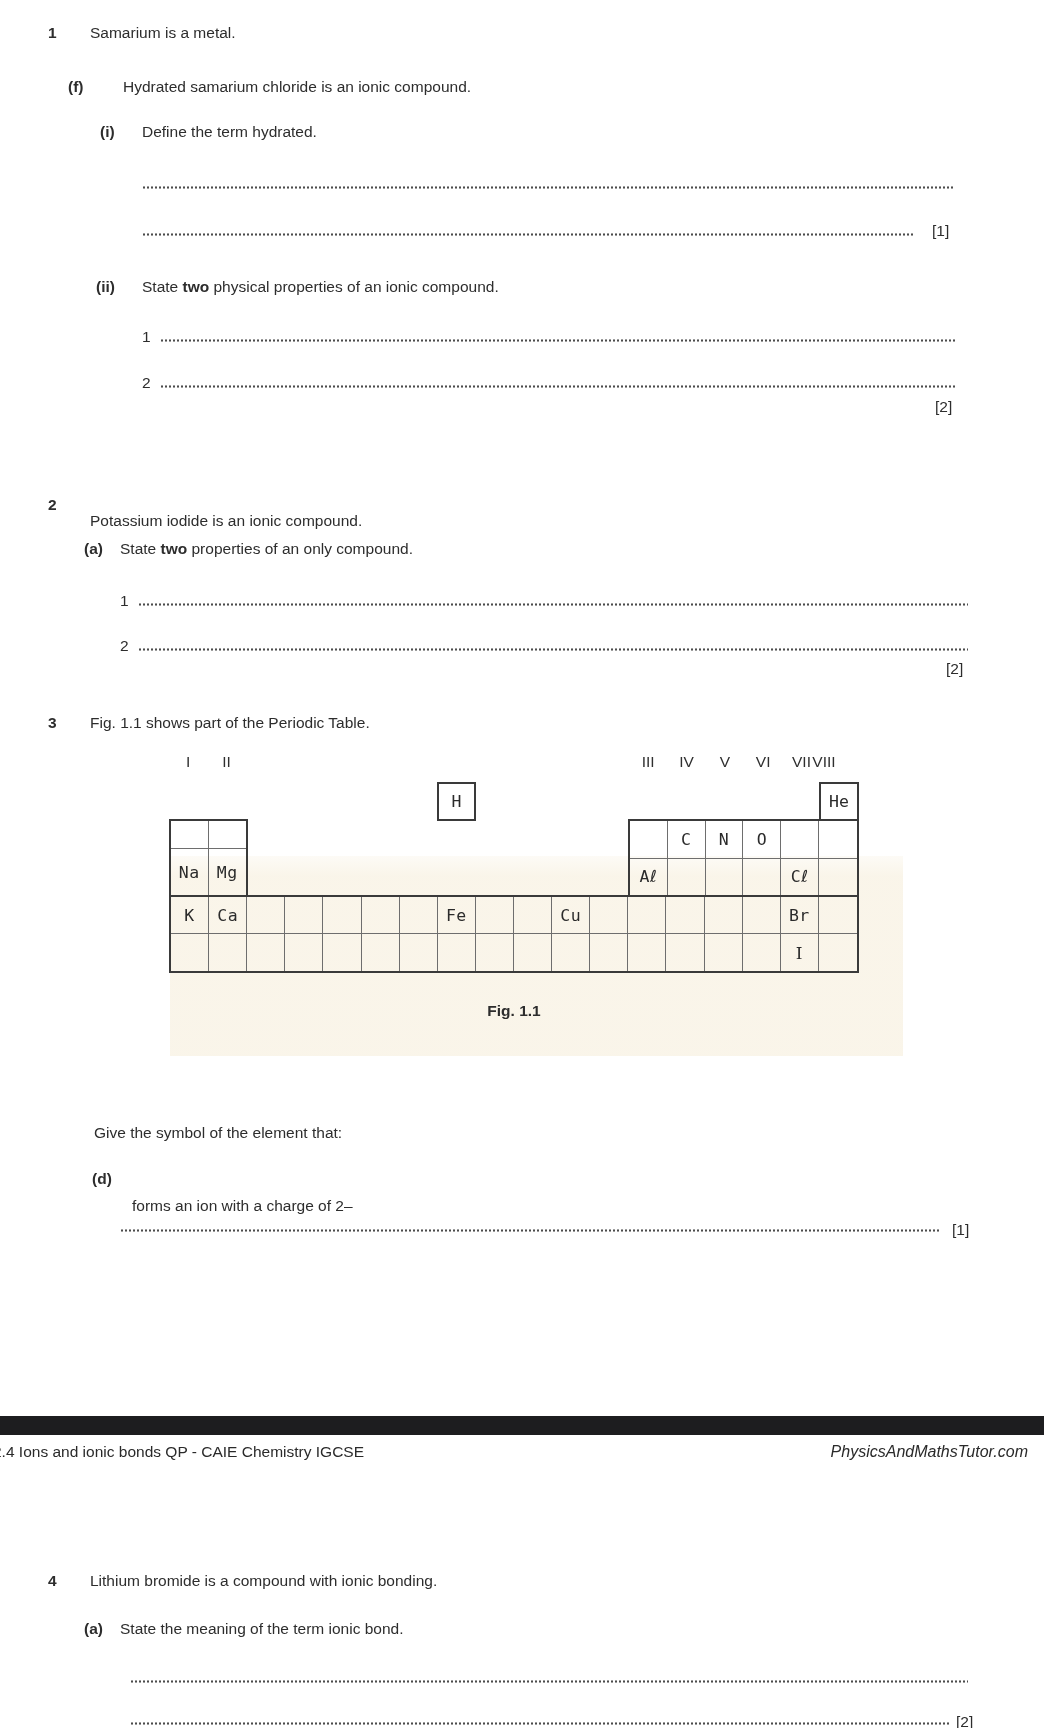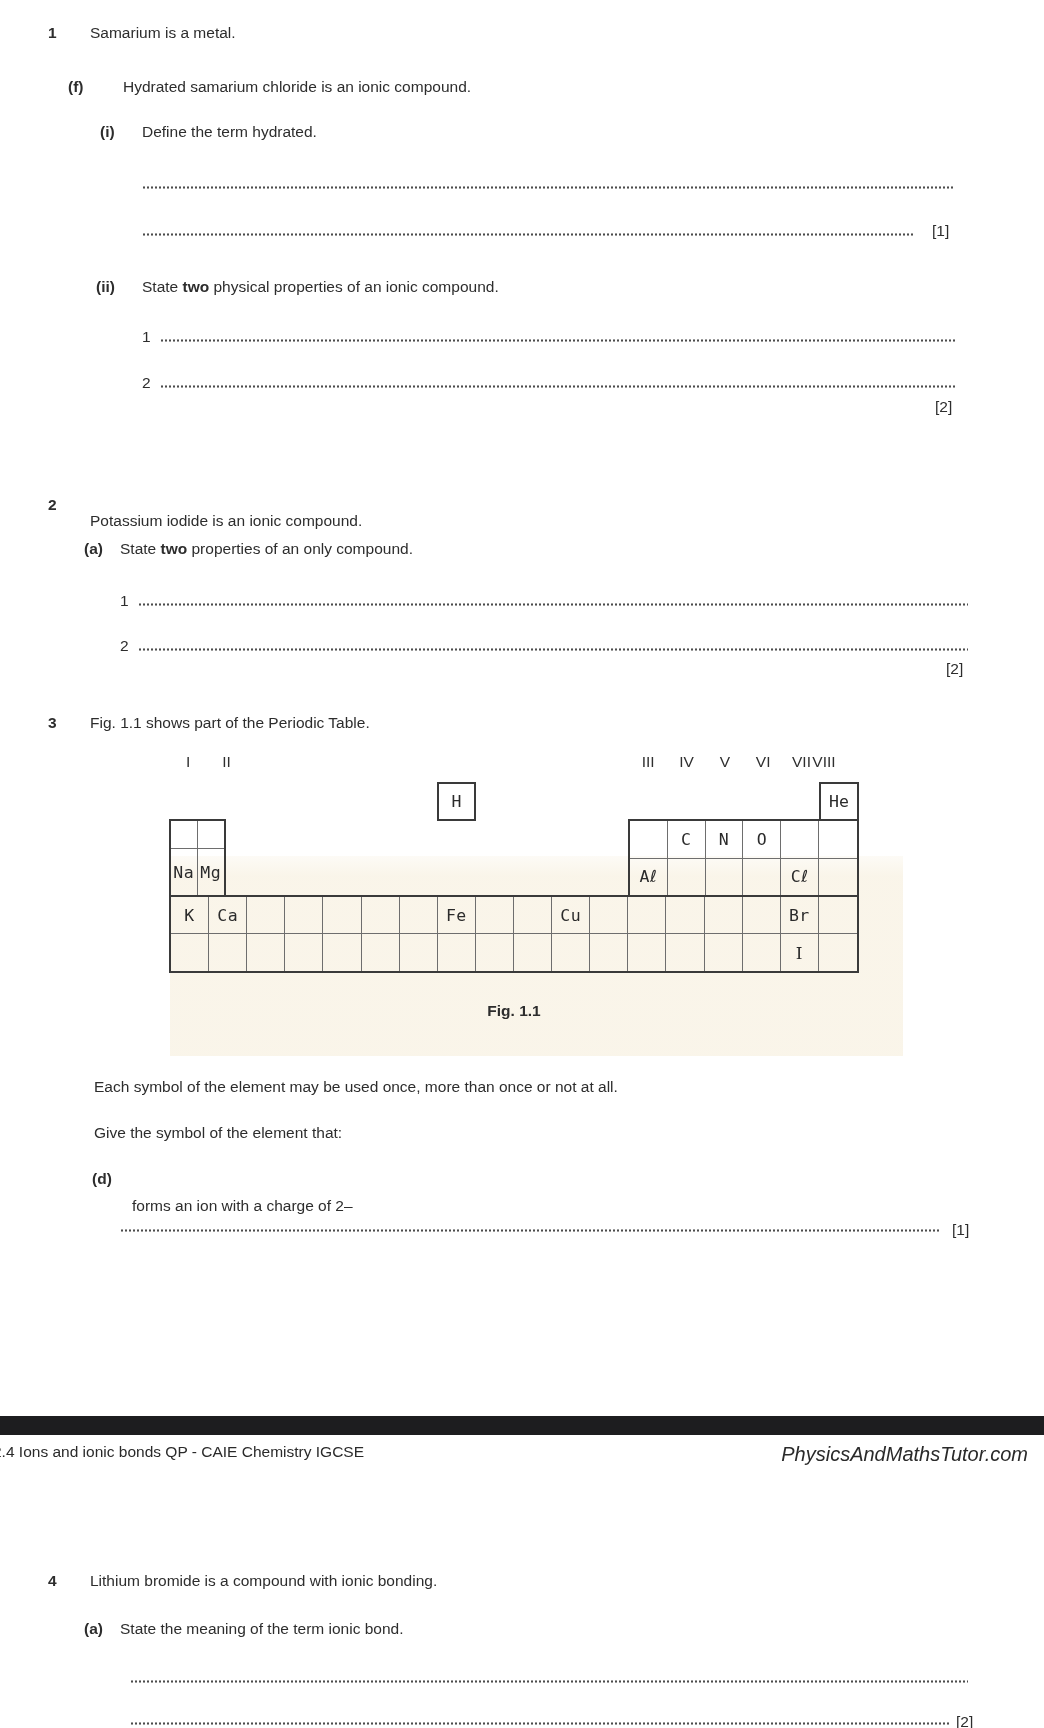--- a/index.html
+++ b/index.html
@@ -61,21 +61,21 @@
     letter-spacing:0.5px;
     box-sizing:border-box;
   }
   .pt-cell.bR{border-right:1px solid #6e6e6e;}
   .pt-cell.bB{border-bottom:1px solid #6e6e6e;}
   .pt-serif{font-family:"DejaVu Serif","Liberation Serif",serif;font-size:17px;}
   .caption{position:absolute;left:169px;width:690px;text-align:center;font-weight:bold;}
   
   .footer-bar{position:absolute;left:0;width:1044px;height:19px;background:#1d1d1f;}
   .footer-left{position:absolute;left:-7px;top:1443px;font-size:15.5px;color:#2a2a2a;}
-  .footer-right{position:absolute;right:16px;top:1443px;font-style:italic;font-size:20px;color:#2a2a2a;}
+  .footer-right{position:absolute;right:16px;top:1443px;font-style:italic;font-size:16px;color:#2a2a2a;}
 </style>
 </head>
 <body>
 
 <div id="page">
 
   <div class="abs b" style="left:48px;top:24px;">1</div>
   <div class="abs" style="left:90px;top:24px;">Samarium is a metal.</div>
 
   <div class="abs b" style="left:68px;top:78px;">(f)</div>
@@ -117,21 +117,21 @@
     <div class="pt-box" style="left:437px;top:782px;width:39px;height:39px;">H</div>
     <div class="pt-box" style="left:819px;top:782px;width:40px;height:39px;">He</div>
   <div class="pt-group-label" style="left: 188.167px;">I</div>
       <div class="pt-group-label" style="left: 226.5px;">II</div>
       <div class="pt-group-label" style="left: 648.167px;">III</div>
       <div class="pt-group-label" style="left: 686.5px;">IV</div>
       <div class="pt-group-label" style="left: 724.833px;">V</div>
       <div class="pt-group-label" style="left: 763.167px;">VI</div>
       <div class="pt-group-label" style="left: 801.5px;">VII</div>
       <div class="pt-group-label" style="left: 824px;">VIII</div>
-      <div class="pt-block" style="left: 169px; top: 819px; width: 57px; height: 78px; grid-template-columns: repeat(2, 1fr);">
+      <div class="pt-block" style="left: 169px; top: 819px; width: 79px; height: 78px; grid-template-columns: repeat(2, 1fr);">
         <div class="pt-cell bR bB"></div>
         <div class="pt-cell bB"></div>
         <div class="pt-cell bR">Na</div>
         <div class="pt-cell">Mg</div>
       </div>
       <div class="pt-block" style="left: 628px; top: 819px; width: 231px; height: 78px; grid-template-columns: repeat(6, 1fr);">
         <div class="pt-cell bR bB"></div>
         <div class="pt-cell bR bB">C</div>
         <div class="pt-cell bR bB">N</div>
         <div class="pt-cell bR bB">O</div>
@@ -179,21 +179,20 @@
         <div class="pt-cell bR"></div>
         <div class="pt-cell bR"></div>
         <div class="pt-cell bR"></div>
         <div class="pt-cell bR pt-serif">I</div>
         <div class="pt-cell"></div>
       </div>
     </div>
 
   <div class="caption" style="top:1002px;">Fig. 1.1</div>
 
-  <div class="abs" style="left:94px;top:1078px;">Each symbol of the element may be used once, more than once or not at all.</div>
   <div class="abs" style="left:94px;top:1124px;">Give the symbol of the element that:</div>
 
   <div class="abs b" style="left:92px;top:1170px;">(d)</div>
   <div class="abs" style="left:132px;top:1170px;margin-top:27px;">forms an ion with a charge of 2–</div>
 
   <div class="dotline" style="left:120px;top:1229px;width:821px;"></div>
   <div class="mark" style="left:952px;top:1221px;">[1]</div>
 
   <div class="footer-bar" style="top: 1416px; background: rgb(29, 29, 31);"></div>
   <div class="footer-left">2.4 Ions and ionic bonds QP - CAIE Chemistry IGCSE</div>

